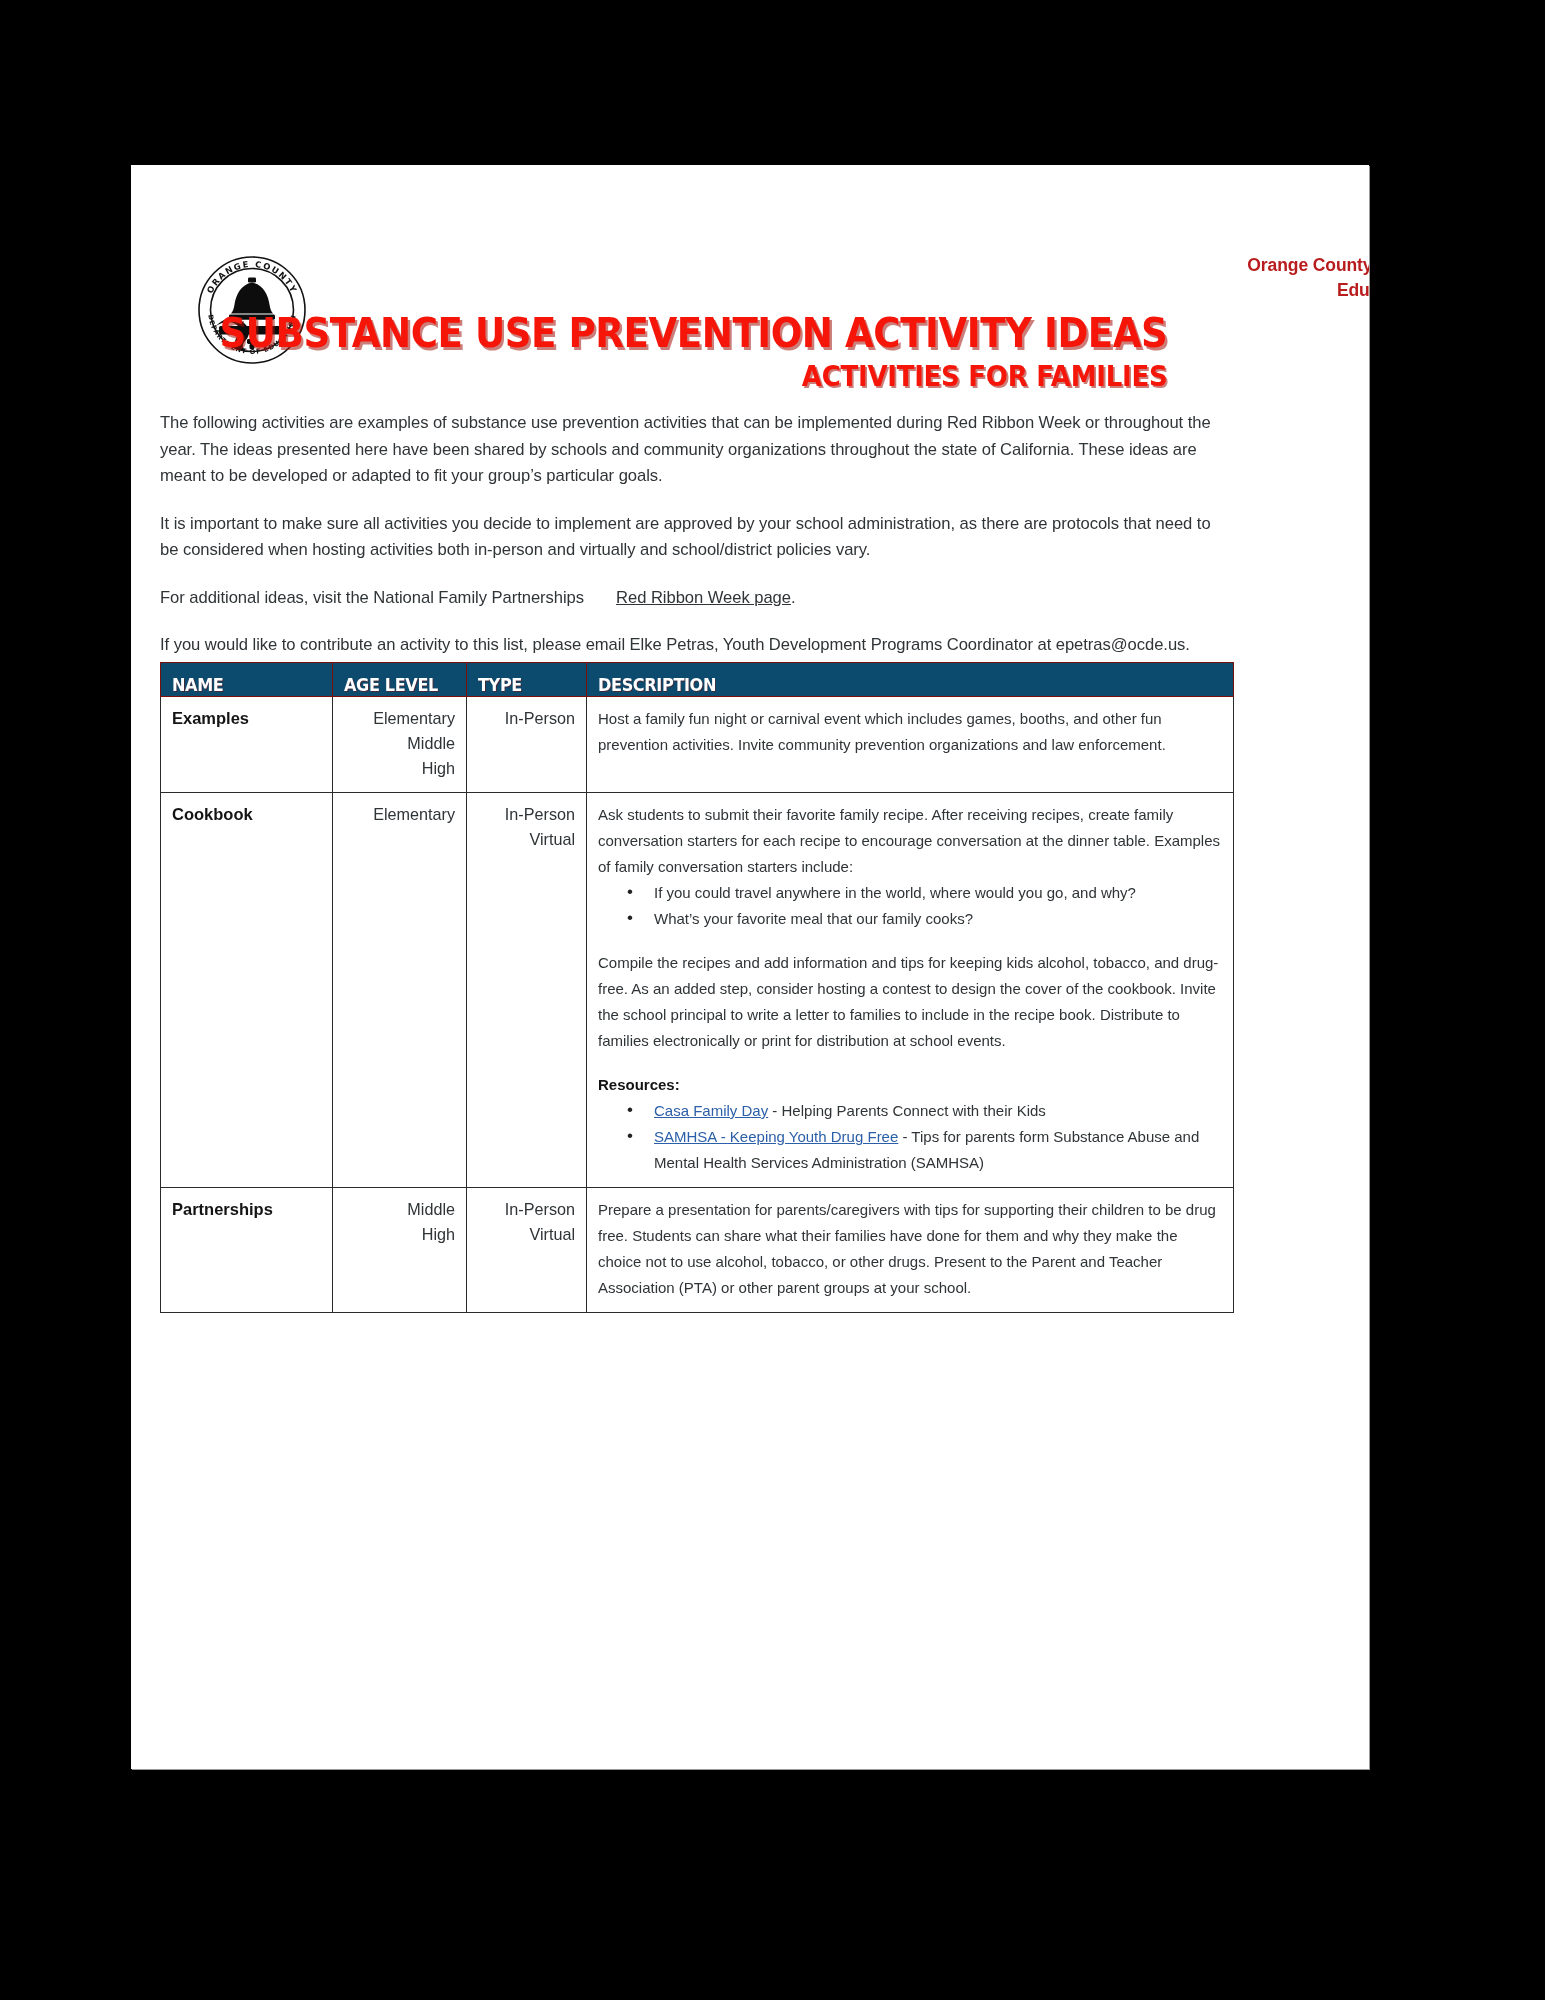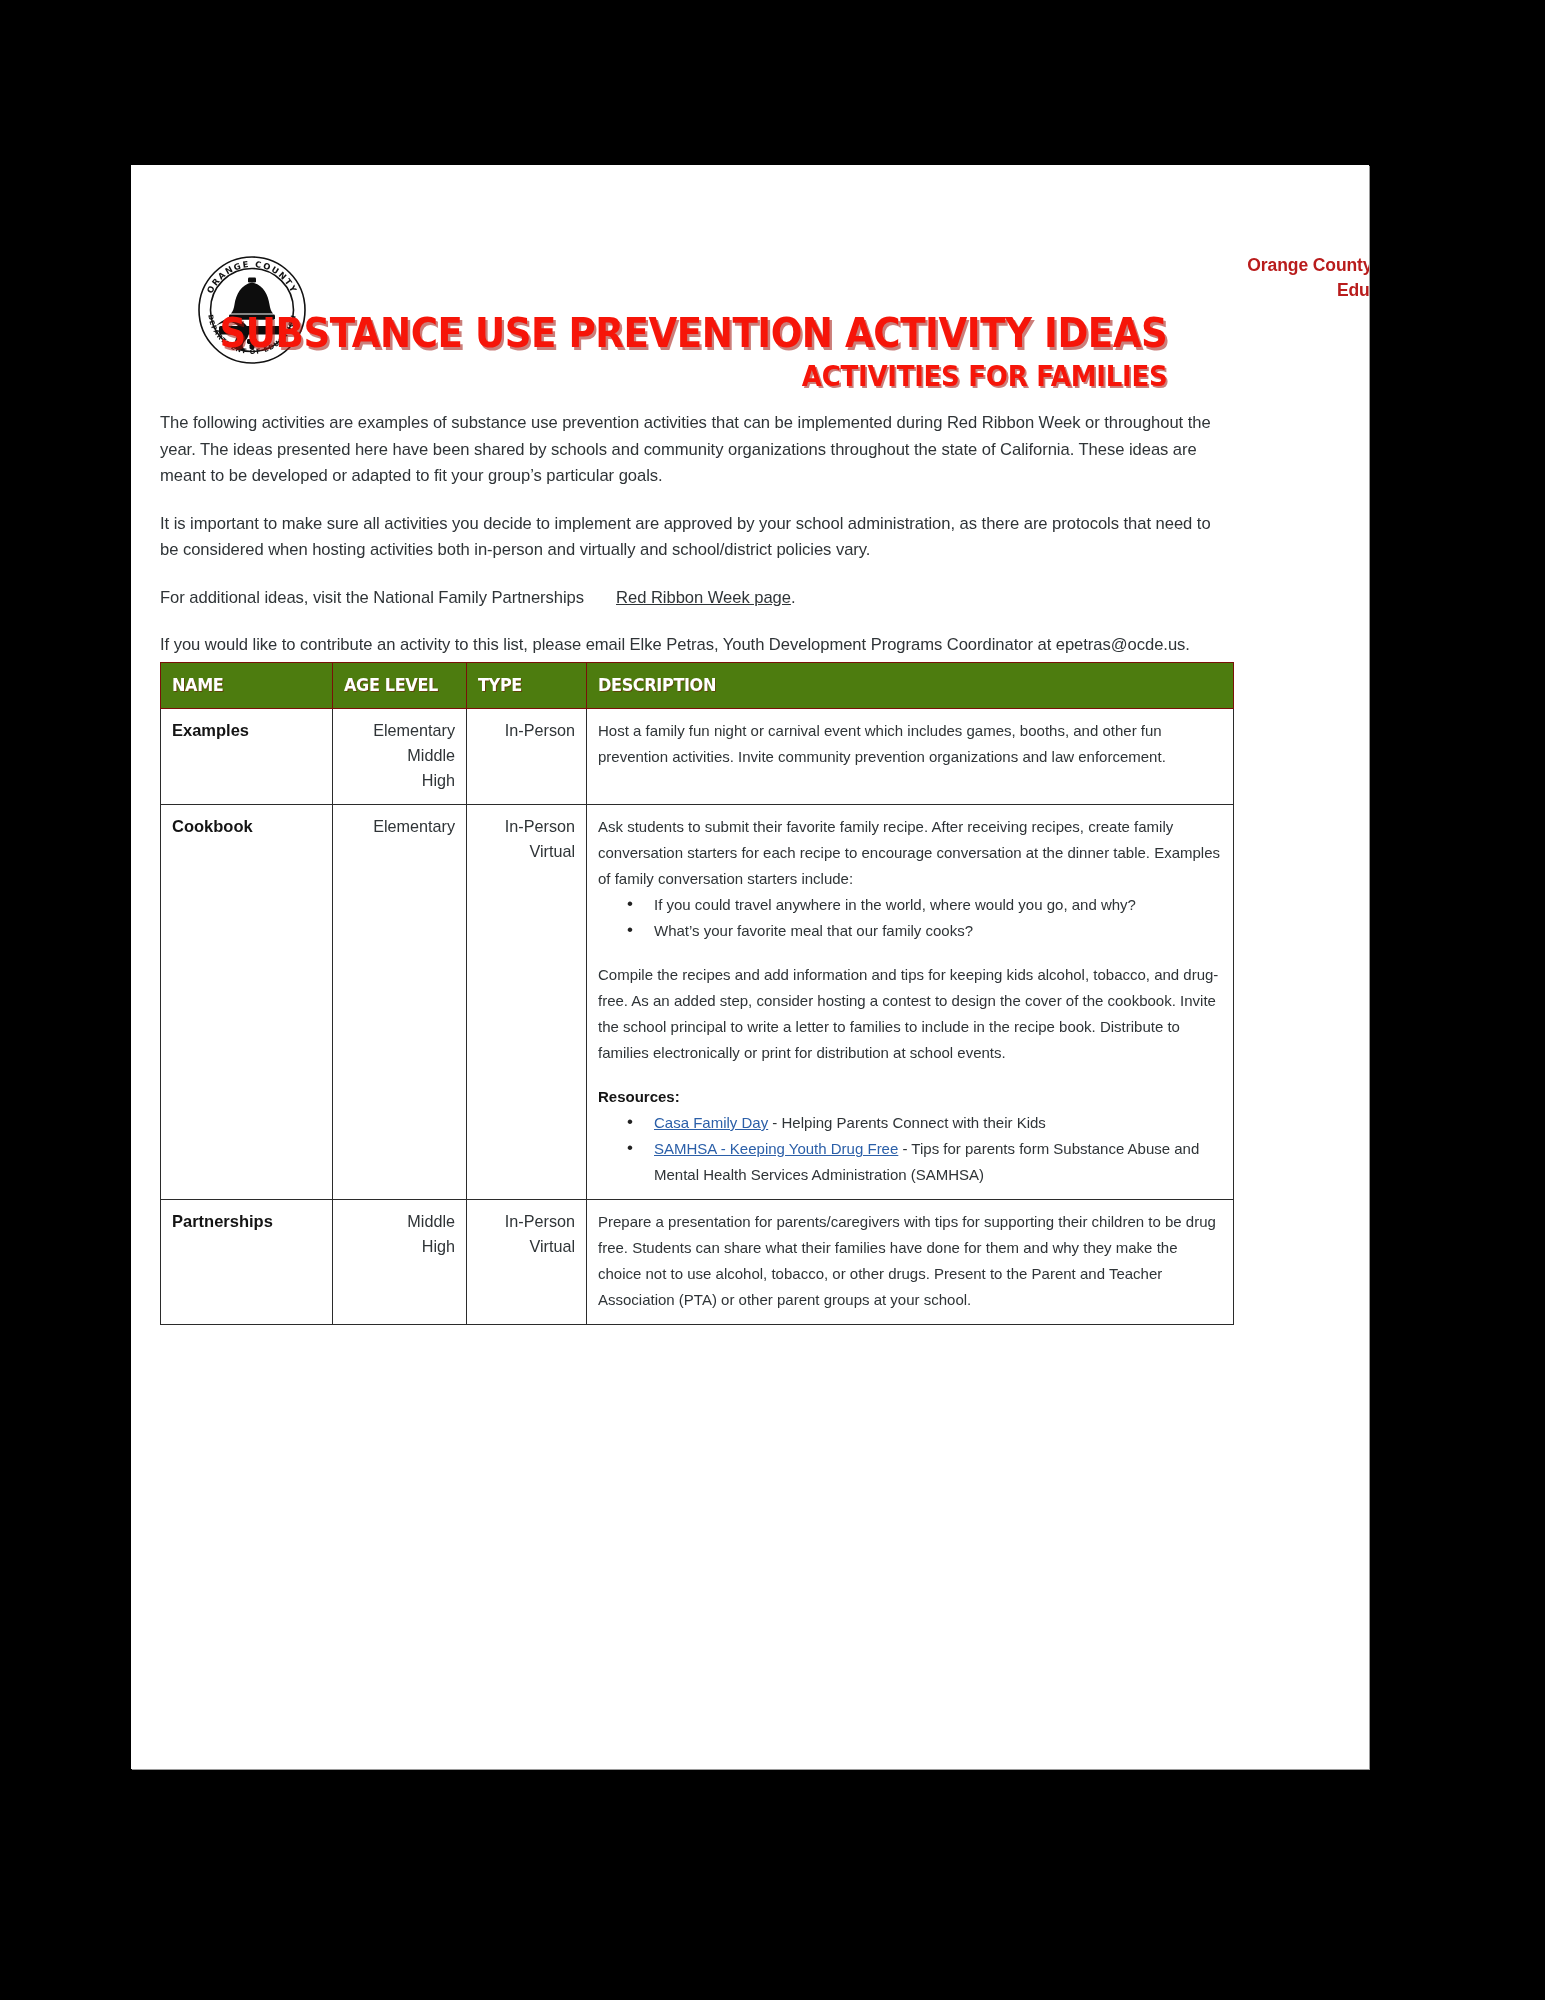--- a/index.html
+++ b/index.html
@@ -136,23 +136,23 @@
     border-collapse: collapse;
     width: 1073px;
     table-layout: fixed;
   }
   table.ideas th, table.ideas td {
     border: 1.4px solid #2b2b2b;
     vertical-align: top;
     padding: 9px 11px 11px 11px;
   }
   table.ideas thead th {
-    background: #4d7c0f;
+    background: #0c4a6e;
     border-color: #7a1008;
-    padding: 12px 11px 13px 11px;
+    padding: 12px 11px 1px 11px;
     text-align: left;
   }
   .th-label {
     font-family: "DejaVu Sans", sans-serif;
     font-weight: bold;
     font-size: 17.5px;
     line-height: 20px;
     color: #ffffff;
     text-transform: uppercase;
     letter-spacing: -0.4px;

